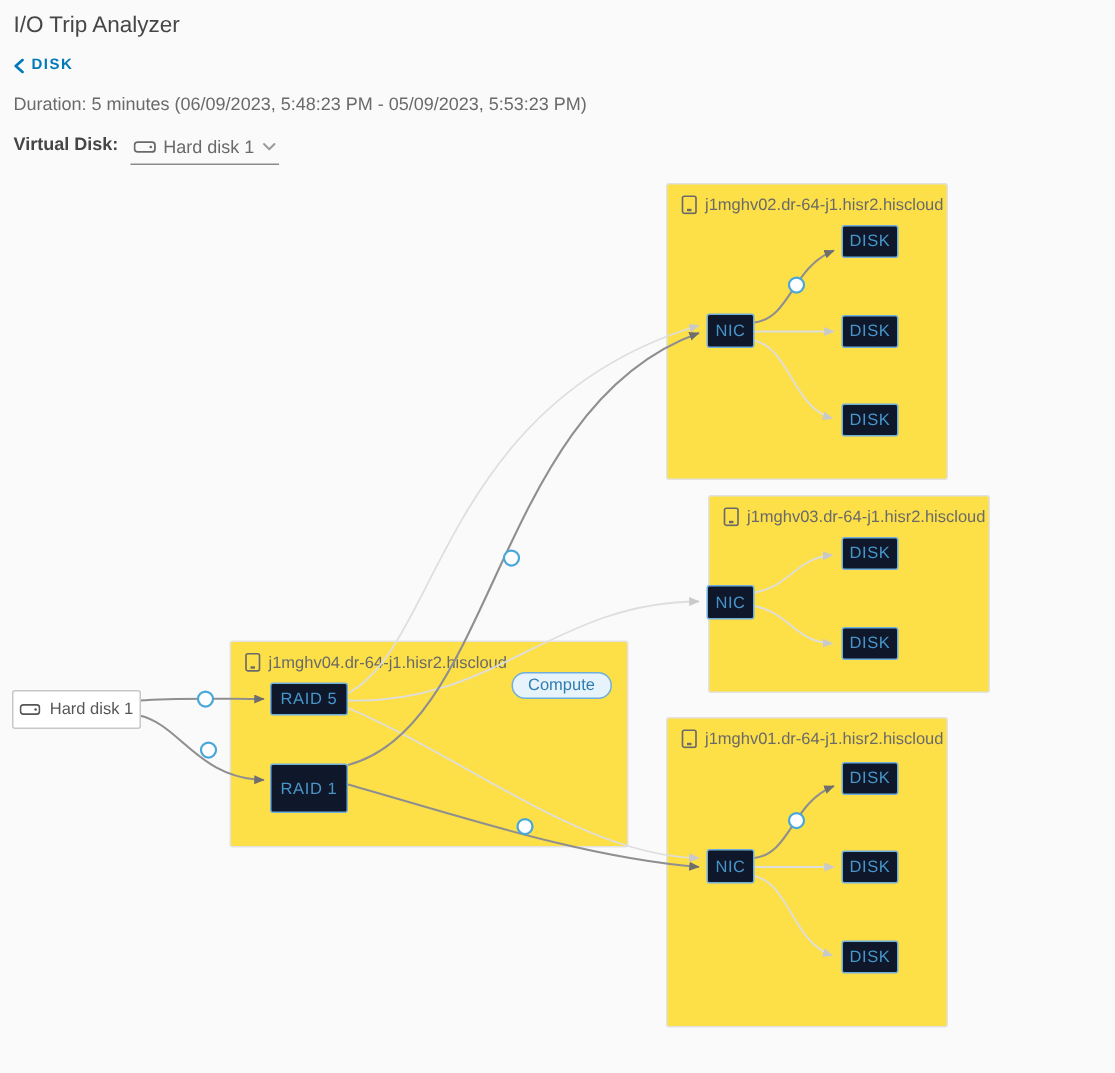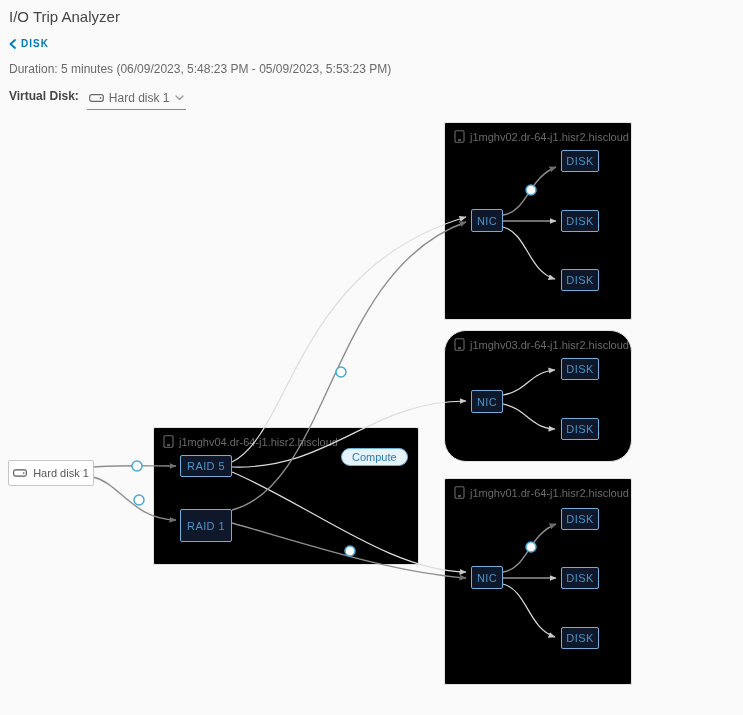--- a/index.html
+++ b/index.html
@@ -32,21 +32,21 @@
   }
   .duration{left:9px;top:62px;font-size:12px;color:var(--text-muted);}
   .vd-row{left:9px;top:89px;display:flex;align-items:flex-start;font-size:12px;}
   .vd-label{font-weight:bold;color:var(--text-dark);}
   .vd-dropdown{
     margin-left:8px;display:flex;align-items:center;gap:5px;
     padding:2px 2px 4px 2px;border-bottom:1px solid #8b8b8b;
     color:var(--text-muted);cursor:pointer;
   }
   .host-box{
-    background:#000000;border:1px solid var(--host-border);border-radius:2px;
+    background:#fde047;border:1px solid var(--host-border);border-radius:2px;
   }
   .host-header{
     position:absolute;left:9px;top:7px;display:flex;align-items:center;gap:5px;
     font-size:11px;color:var(--text-muted);white-space:nowrap;
   }
   .node-blue{
     display:flex;align-items:center;justify-content:center;
     background:#0f172a;border:1px solid var(--node-border);border-radius:2px;
     color:var(--node-text);font-size:11px;letter-spacing:.4px;cursor:pointer;
     box-sizing:border-box;
@@ -120,21 +120,21 @@
     <span style="display:flex;">
       <svg width="11" height="13" viewBox="0 0 11 13">
           <rect x="1" y="0.8" width="9" height="11.4" rx="1.2" fill="none" stroke="#6a6a6a" stroke-width="1.1"></rect>
           <rect x="4" y="9.2" width="3" height="1.6" fill="#6a6a6a"></rect>
         </svg>
     </span>
     <span>j1mghv02.dr-64-j1.hisr2.hiscloud</span>
   </div>
 </div>
 
-<div class="abs host-box z1" style="left:444px;top:330px;width:186px;height:130px;border-radius:22px;">
+<div class="abs host-box z1" style="left:472px;top:330px;width:186px;height:130px;">
   <div class="host-header">
     <span style="display:flex;">
       <svg width="11" height="13" viewBox="0 0 11 13">
           <rect x="1" y="0.8" width="9" height="11.4" rx="1.2" fill="none" stroke="#6a6a6a" stroke-width="1.1"></rect>
           <rect x="4" y="9.2" width="3" height="1.6" fill="#6a6a6a"></rect>
         </svg>
     </span>
     <span>j1mghv03.dr-64-j1.hisr2.hiscloud</span>
   </div>
 </div>

